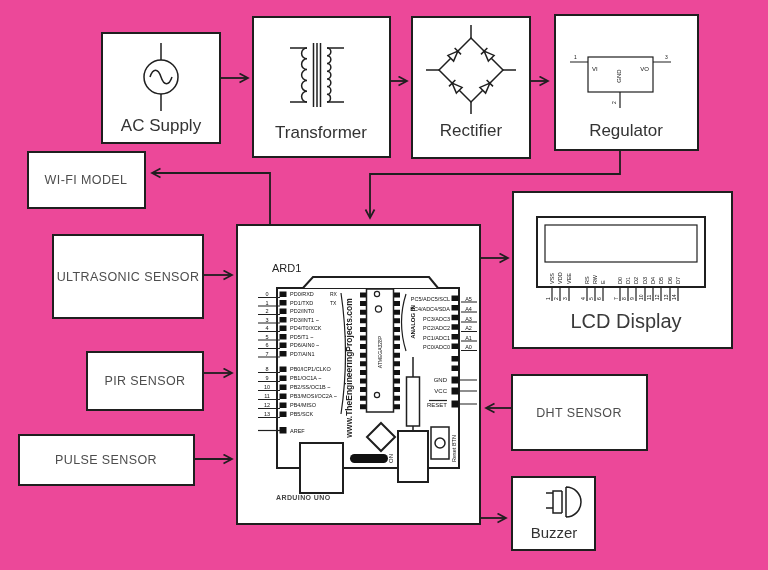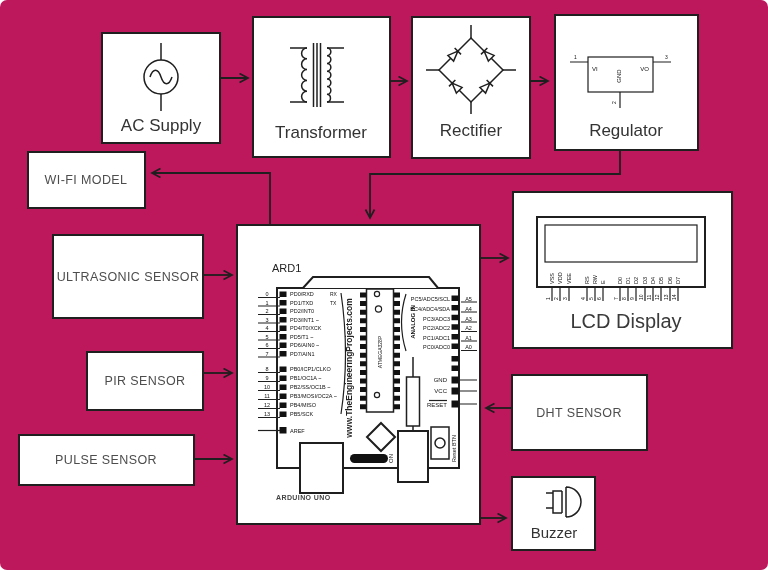--- a/index.html
+++ b/index.html
@@ -1,17 +1,17 @@
 <!DOCTYPE html>
 <html><head>
 <meta charset="utf-8">
 <style>
   html,body{margin:0;padding:0;background:#fff;}
-  .stage{position:relative;width:768px;height:570px;background:#be185d;overflow:hidden;
-         font-family:"Liberation Sans", sans-serif;border-radius:7px;}
+  .stage{position:relative;width:768px;height:570px;background:#ec4899;overflow:hidden;
+         font-family:"Liberation Sans", sans-serif;}
   svg{position:absolute;left:0;top:0;}
   text{fill:#2b2b2b;}
   .lbl-lg{font-size:17px;fill:#333;}
   .lbl-xl{font-size:20px;fill:#3a3a3a;}
   .lbl-md{font-size:12.5px;fill:#4d4d4d;letter-spacing:0.4px;}
   .lbl-buz{font-size:15px;fill:#333;}
   .ref{font-size:11px;fill:#222;}
   .tiny{font-size:5.5px;fill:#111;}
   .tiny2{font-size:5px;fill:#111;}
   .mini{font-size:6px;fill:#111;}

